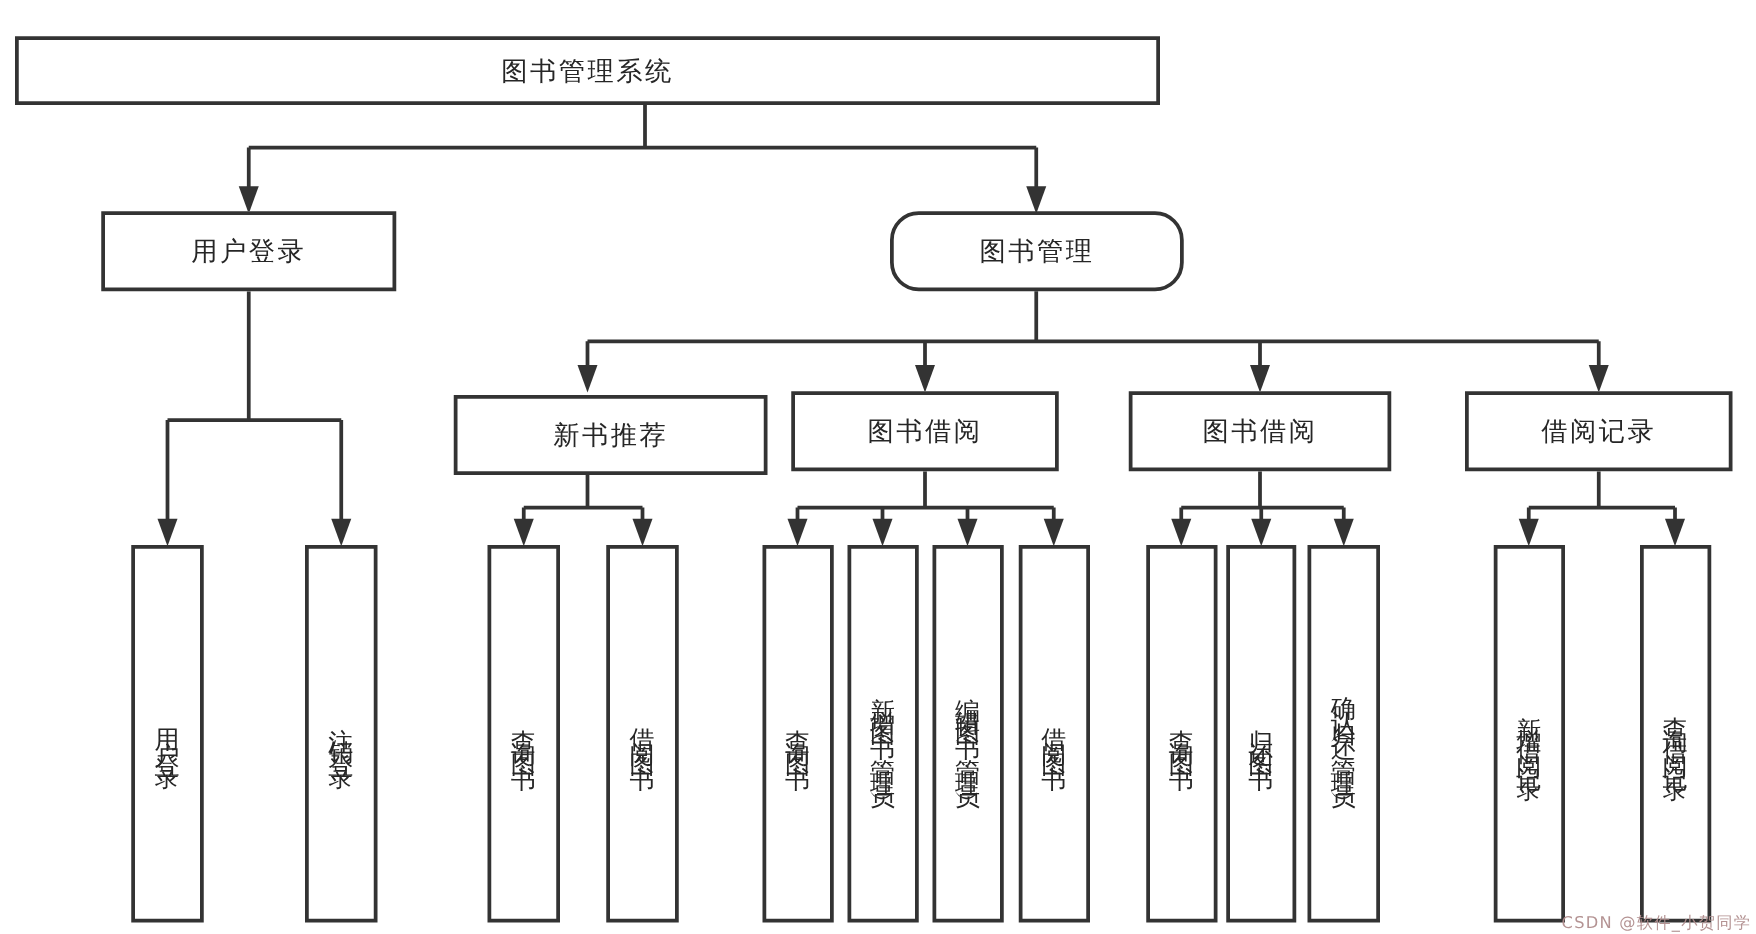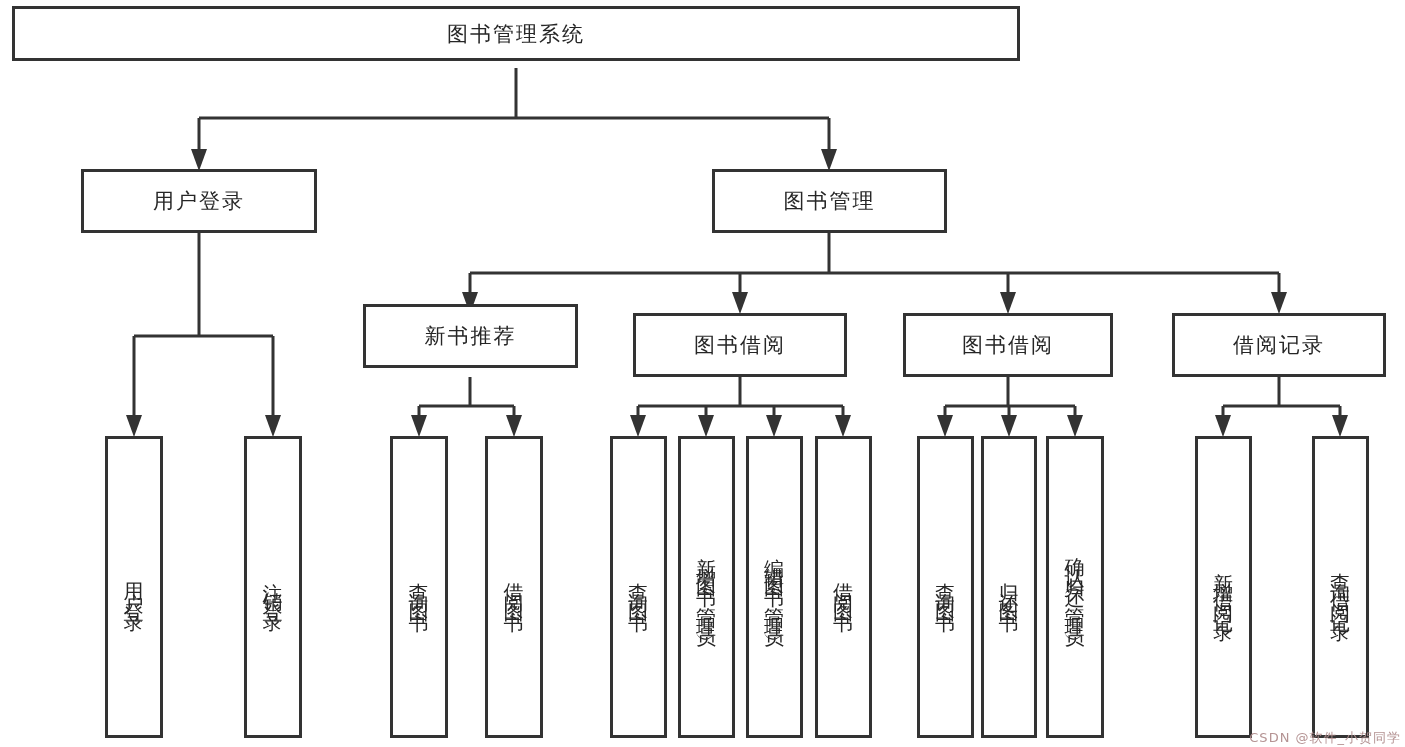--- a/index.html
+++ b/index.html
@@ -106,32 +106,32 @@
       <polygon points="766,415 782,415 774,437"></polygon>
       <polygon points="835,415 851,415 843,437"></polygon>
       <polygon points="937,415 953,415 945,437"></polygon>
       <polygon points="1001,415 1017,415 1009,437"></polygon>
       <polygon points="1067,415 1083,415 1075,437"></polygon>
       <polygon points="1215,415 1231,415 1223,437"></polygon>
       <polygon points="1332,415 1348,415 1340,437"></polygon>
     </g>
   </svg>
 
-  <div class="node" style="left:12px; top:6px; width:1008px; height:55px;">
+  <div class="node" style="left:12px; top:29px; width:916px; height:55px;">
     <span>图书管理系统</span>
   </div>
 
   <div class="node" style="left:81px; top:169px; width:236px; height:64px;">
     <span>用户登录</span>
   </div>
-  <div class="node" style="left:712px; top:169px; width:235px; height:64px;">
+  <div class="node" style="left:712px; top:169px; width:235px; height:64px;border-radius:23px;">
     <span>图书管理</span>
   </div>
 
-  <div class="node" style="left:363px; top:304px; width:215px; height:64px;text-align:center;">
+  <div class="node" style="left:363px; top:316px; width:251px; height:64px;text-align:center;">
     <span>新书推荐</span>
   </div>
   <div class="node" style="left:633px; top:313px; width:214px; height:64px;">
     <span>图书借阅</span>
   </div>
   <div class="node" style="left:903px; top:313px; width:210px; height:64px;">
     <span>图书借阅</span>
   </div>
   <div class="node" style="left:1172px; top:313px; width:214px; height:64px;align-items:center;">
     <span>借阅记录</span>

